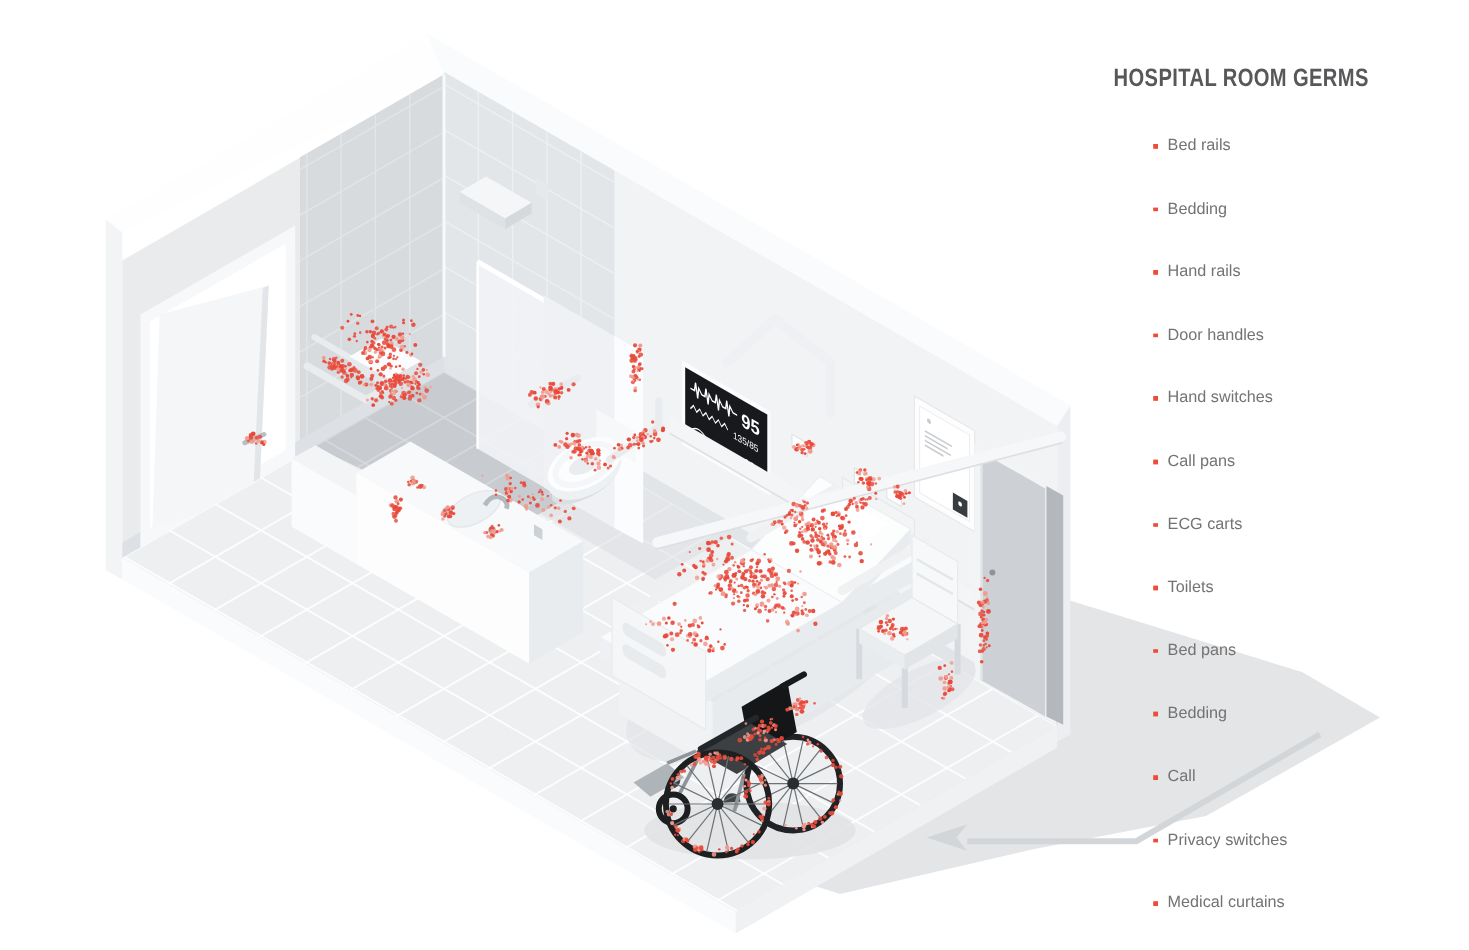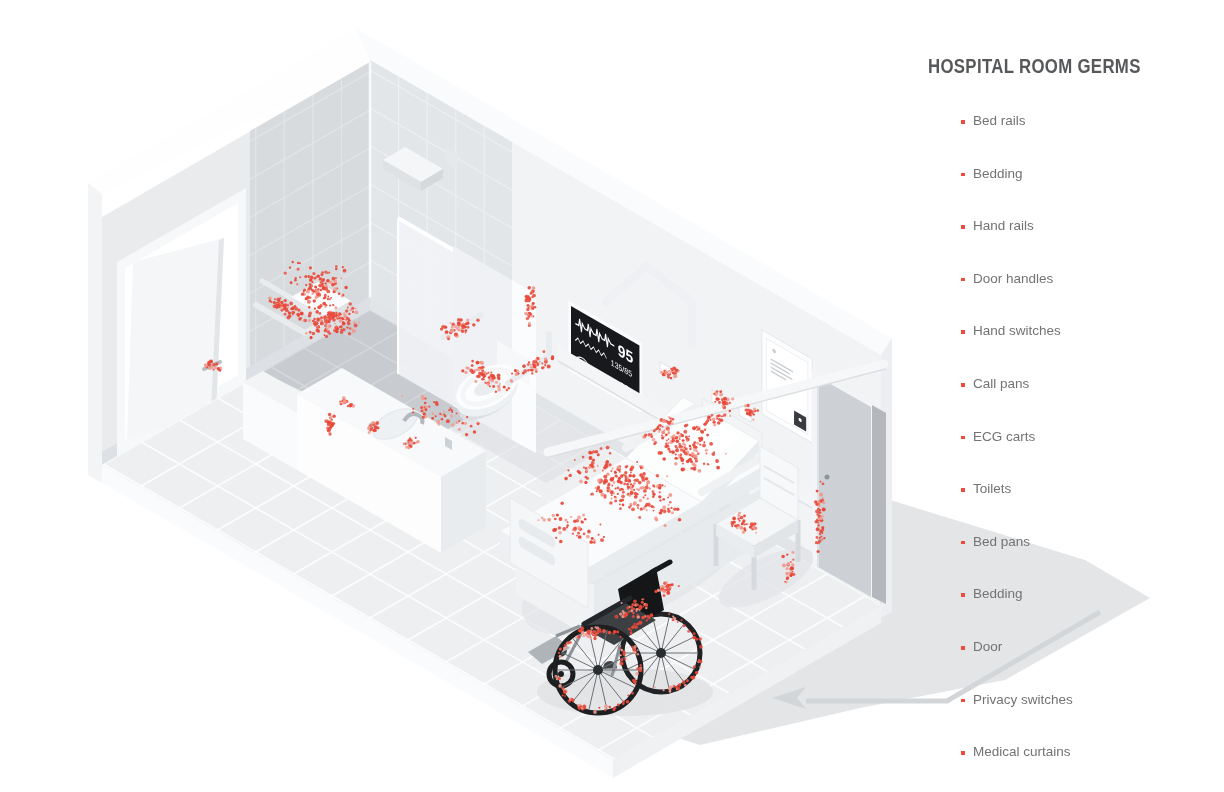--- a/index.html
+++ b/index.html
@@ -1953,19 +1953,19 @@
         <li>Bed rails</li>
         <li>Bedding</li>
         <li>Hand rails</li>
         <li>Door handles</li>
         <li>Hand switches</li>
         <li>Call pans</li>
         <li>ECG carts</li>
         <li>Toilets</li>
         <li>Bed pans</li>
         <li>Bedding</li>
-        <li>Door</li>
+        <li>Call</li>
         <li>Privacy switches</li>
         <li>Medical curtains</li>
         <li>Toilets</li>
       </ul>
 </div>
 </div>
 
 </body></html>

